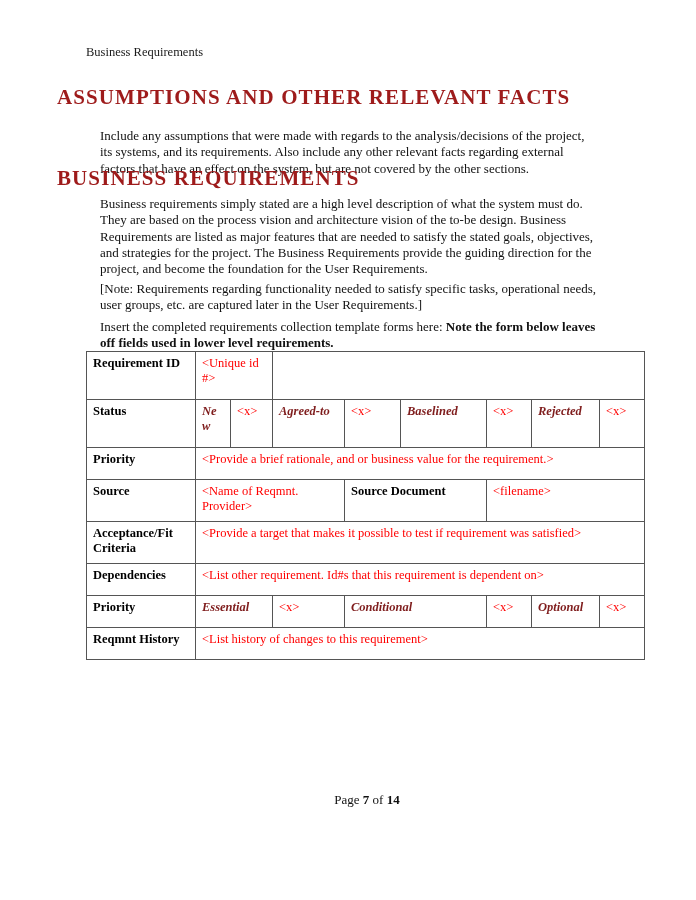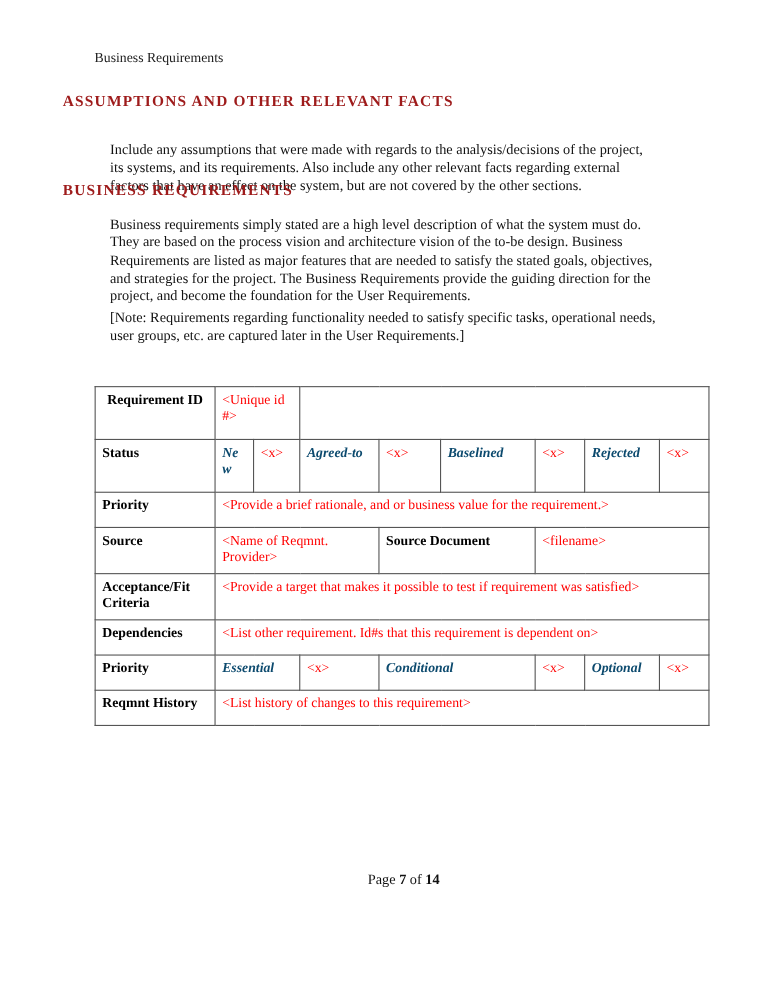--- a/index.html
+++ b/index.html
@@ -31,21 +31,21 @@
     line-height: 16px;
     color: #1a1a1a;
   }
 
   
   .h1 {
     position: absolute;
     left: 57px;
     font-family: "Liberation Serif", serif;
     font-weight: bold;
-    font-size: 14px;
+    font-size: 21px;
     letter-spacing: 1.1px;
     color: #9e1b1b;
     white-space: nowrap;
   }
   .h1-assumptions { top: 85px; }
   .h1-business    { top: 166px; }
 
   
   .para {
     position: absolute;
@@ -84,27 +84,27 @@
   .lbl {
     font-weight: bold;
     color: #000000;
   }
   .red {
     color: #ff0000;
   }
   .bi {
     font-weight: bold;
     font-style: italic;
-    color: #0c4a6e;
+    color: #7f1d1d;
   }
   .xcell {
     color: #ff0000;
     text-align: left;
   }
-  .tall      { height: 38px; text-align: center; }
+  .tall      { height: 38px; }
   .tall2     { height: 38px; }
   .mid       { height: 32px; margin-top: 47px; }
   .short     { height: 22px; }
 
   
   .footer {
     position: absolute;
     left: 0;
     top: 792px;
     width: 696px;
@@ -125,20 +125,23 @@
   <div class="h1 h1-assumptions">ASSUMPTIONS AND OTHER RELEVANT FACTS</div>
 
   <div class="para p-assumptions">Include any assumptions that were made with regards to the analysis/decisions of the project, its systems, and its requirements.  Also include any other relevant facts regarding external factors that have an effect on the system, but are not covered by the other sections.</div>
 
   <div class="h1 h1-business">BUSINESS REQUIREMENTS</div>
 
   <div class="para p-br-1">Business requirements simply stated are a high level description of what the system must do.  They are based on the process vision and architecture vision of the to-be design.  Business Requirements are listed as major features that are needed to satisfy the stated goals, objectives, and strategies for the project.  The Business Requirements provide the guiding direction for the project, and become the foundation for the User Requirements.</div>
 
   <div class="para p-br-note">[Note: Requirements regarding functionality needed to satisfy specific tasks, operational needs, user groups, etc. are captured later in the User Requirements.]</div>
 
+  <div class="para p-br-insert">
+    <span>Insert the completed requirements collection template forms here: </span><b>Note the form below leaves off fields used in lower level requirements.</b>
+  </div>
 
   <table class="req-table">
     <colgroup>
       <col style="width:109px">
       <col style="width:35px">
       <col style="width:42px">
       <col style="width:72px">
       <col style="width:56px">
       <col style="width:86px">
       <col style="width:45px">

